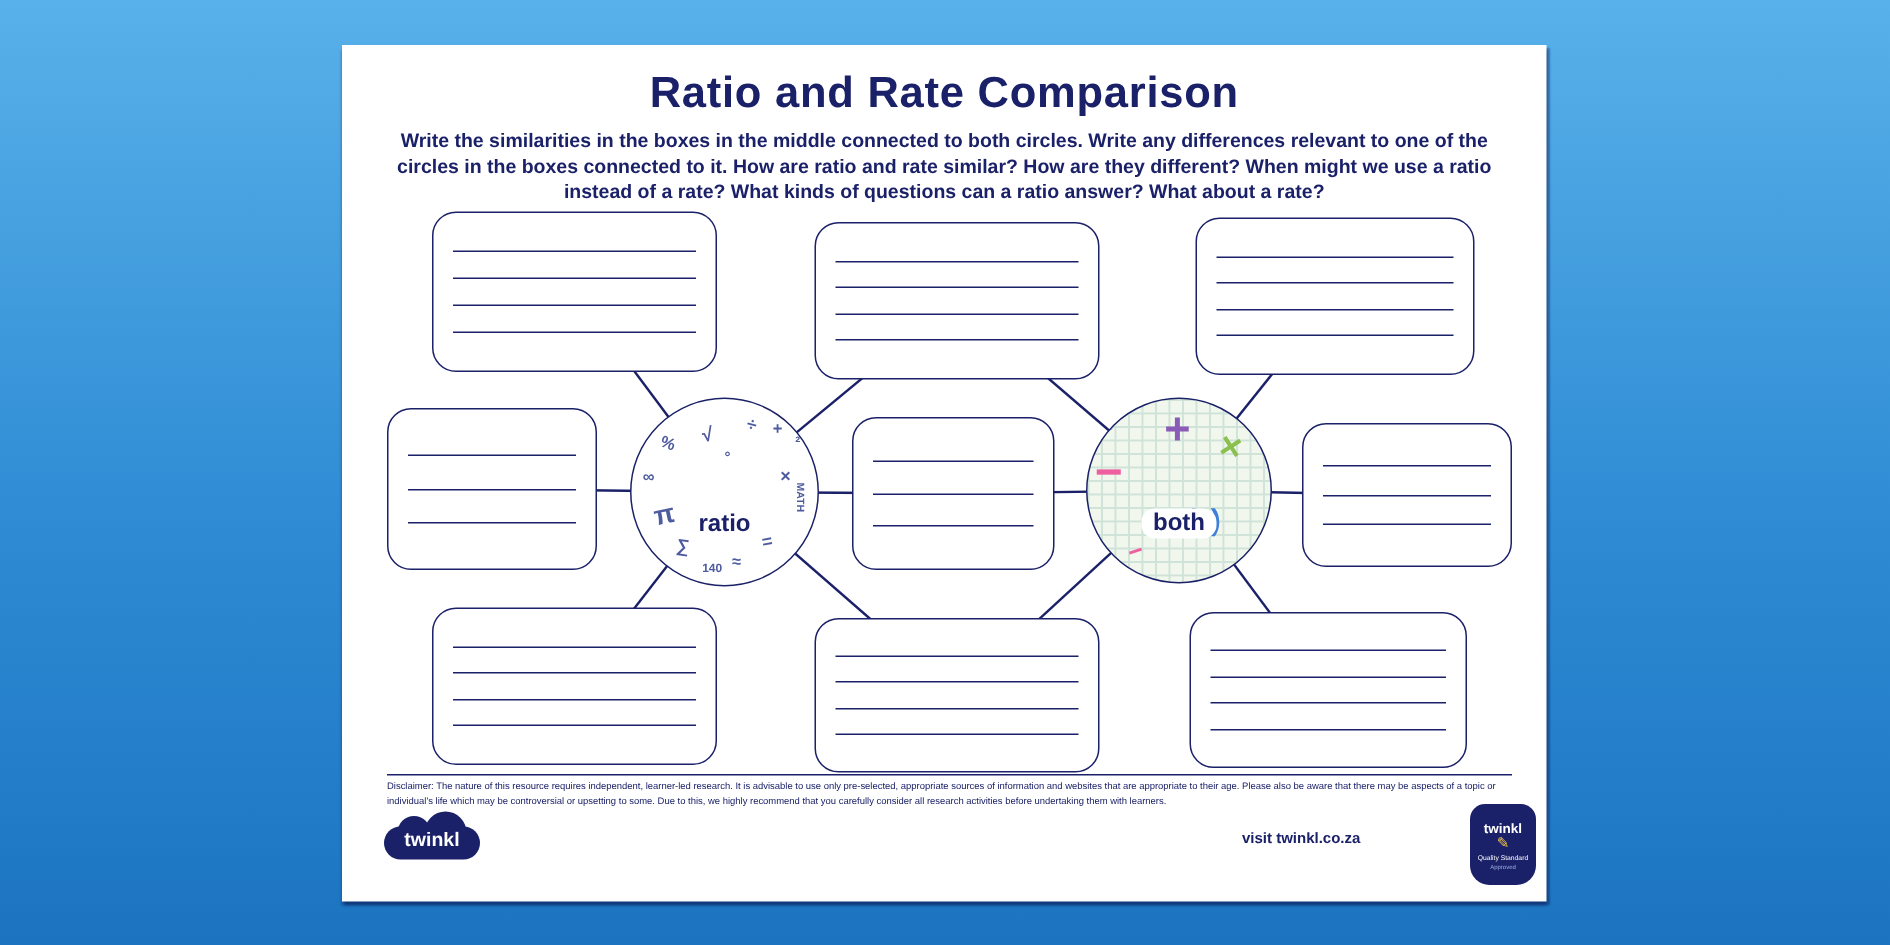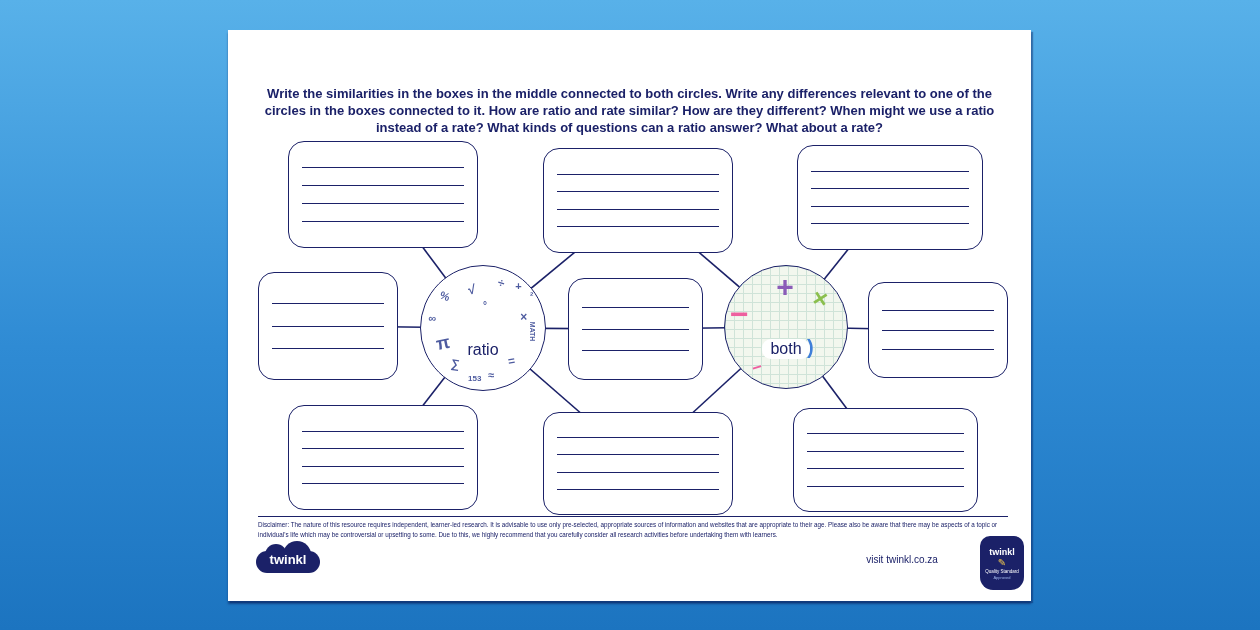--- a/index.html
+++ b/index.html
@@ -26,48 +26,49 @@
   .b-bm { left:315px; top:382px; width:190px; height:103px; }
   .b-br { left:565px; top:378px; width:185px; height:104px; }
   .circle { position:absolute; border-radius:50%; border:1.6px solid #1b2168; overflow:hidden;
             display:flex; align-items:center; justify-content:center; }
   .ratio-circle { left:192px; top:235px; width:126px; height:126px; background:#ffffff; }
   .rate-circle  { left:496px; top:235px; width:124px; height:124px; background:#f2f7ee;
             background-image:linear-gradient(#cfe3d8 1px, transparent 1px),
                              linear-gradient(90deg,#cfe3d8 1px, transparent 1px);
             background-size:9px 9px; }
   .circle-label { position:relative; z-index:3; background:#ffffff; padding:1px 8px; border-radius:9px;
-            font-weight:normal; font-size:16px; color:#1b2168;margin-top:44px; }
+            font-weight:bold; font-size:16px; color:#1b2168;margin-top:44px; }
   .doodle { position:absolute; color:#2f3f8f; opacity:0.85; font-weight:bold; z-index:1; line-height:1; }
   .sym { position:absolute; font-weight:bold; z-index:1; line-height:1; }
   .footer-divider { position:absolute; left:30px; top:486px; width:750px; border-top:1px solid #1b2168; }
   .disclaimer { position:absolute; left:30px; top:490px; width:752px; font-size:6.3px; line-height:1.55;
             color:#1b2168; }
   .logo { position:absolute; left:28px; top:512px; width:64px; height:32px; }
   .logo .bump1 { position:absolute; left:9px;  top:2px;  width:22px; height:22px; background:#1b2168; border-radius:50%; }
   .logo .bump2 { position:absolute; left:27px; top:-1px; width:28px; height:28px; background:#1b2168; border-radius:50%; }
   .logo .cloud { position:absolute; left:0; top:9px; width:64px; height:22px; background:#1b2168; border-radius:11px; }
   .logo .text  { position:absolute; left:0; top:10px; width:64px; text-align:center; color:#ffffff;
             font-weight:bold; font-size:13px; }
-  .visit { position:absolute; top:524px; left:600px; width:148px; text-align:center;
-            font-size:10px; font-weight:normal; color:#1b2168; }
+  .visit { position:absolute; top:524px; left:600px; width:148px; text-align:left;
+            font-size:10px; font-weight:bold; color:#1b2168; }
   .badge { position:absolute; left:752px; top:506px; width:44px; height:54px; background:#1b2168;
             border-radius:10px 10px 13px 13px; display:flex; flex-direction:column; align-items:center;
             justify-content:center; gap:1px; }
   .badge .bt { color:#ffffff; font-weight:bold; font-size:9px; }
   .badge .pencil { color:#f0c64e; font-size:10px; line-height:1; }
   .badge .bs { color:#ffffff; font-size:4.5px; text-align:center; }
   .badge .bf { color:#9fb3e8; font-size:4px; }
 </style>
 </head>
 <body>
 
 <div class="stage">
   <div class="sheet">
 
+    <div class="title">Ratio and Rate Comparison</div>
     <div class="instructions">Write the similarities in the boxes in the middle connected to both circles. Write any differences relevant to one of the circles in the boxes connected to it. How are ratio and rate similar? How are they different? When might we use a ratio instead of a rate? What kinds of questions can a ratio answer? What about a rate?</div>
 
     <svg class="connectors" width="803" height="571" viewBox="0 0 803 571">
       <g stroke="#1b2168" stroke-width="1.6">
         <line x1="255" y1="298" x2="155" y2="164"></line>
         <line x1="255" y1="298" x2="410" y2="170"></line>
         <line x1="255" y1="298" x2="100" y2="296"></line>
         <line x1="255" y1="298" x2="407" y2="299"></line>
         <line x1="255" y1="298" x2="155" y2="427"></line>
         <line x1="255" y1="298" x2="410" y2="433"></line>
@@ -136,21 +137,21 @@
       <span class="doodle" style="left:12%;top:55%;font-size:18px;transform:rotate(-12deg);">π</span>
       <span class="doodle" style="left:62%;top:9%;font-size:12px;transform:rotate(15deg);">÷</span>
       <span class="doodle" style="left:38%;top:14%;font-size:13px;transform:rotate(-8deg);">√</span>
       <span class="doodle" style="left:15%;top:20%;font-size:11px;transform:rotate(20deg);">%</span>
       <span class="doodle" style="left:80%;top:36%;font-size:12px;">×</span>
       <span class="doodle" style="left:70%;top:72%;font-size:12px;transform:rotate(-10deg);">=</span>
       <span class="doodle" style="left:24%;top:74%;font-size:12px;transform:rotate(8deg);">∑</span>
       <span class="doodle" style="left:54%;top:84%;font-size:11px;">≈</span>
       <span class="doodle" style="left:6%;top:38%;font-size:11px;">∞</span>
       <span class="doodle" style="left:82%;top:50%;font-size:7px;transform:rotate(90deg);">MATH</span>
-      <span class="doodle" style="left:38%;top:88%;font-size:8px;">153</span>
+      <span class="doodle" style="left:38%;top:88%;font-size:8px;">140</span>
       <span class="doodle" style="left:88%;top:20%;font-size:10px;">²</span>
       <span class="doodle" style="left:76%;top:12%;font-size:11px;">+</span>
       <span class="doodle" style="left:50%;top:28%;font-size:10px;">°</span>
       <span class="circle-label">ratio</span>
     </div>
 
     <div class="circle rate-circle">
       <span class="sym" style="left:42%;top:5%;font-size:30px;color:#8a5cb8;">+</span>
       <span class="sym" style="left:72%;top:16%;font-size:25px;color:#8bbf4e;transform:rotate(12deg);">×</span>
       <span class="sym" style="left:4%;top:26%;font-size:32px;color:#ee5f9f;">−</span>

